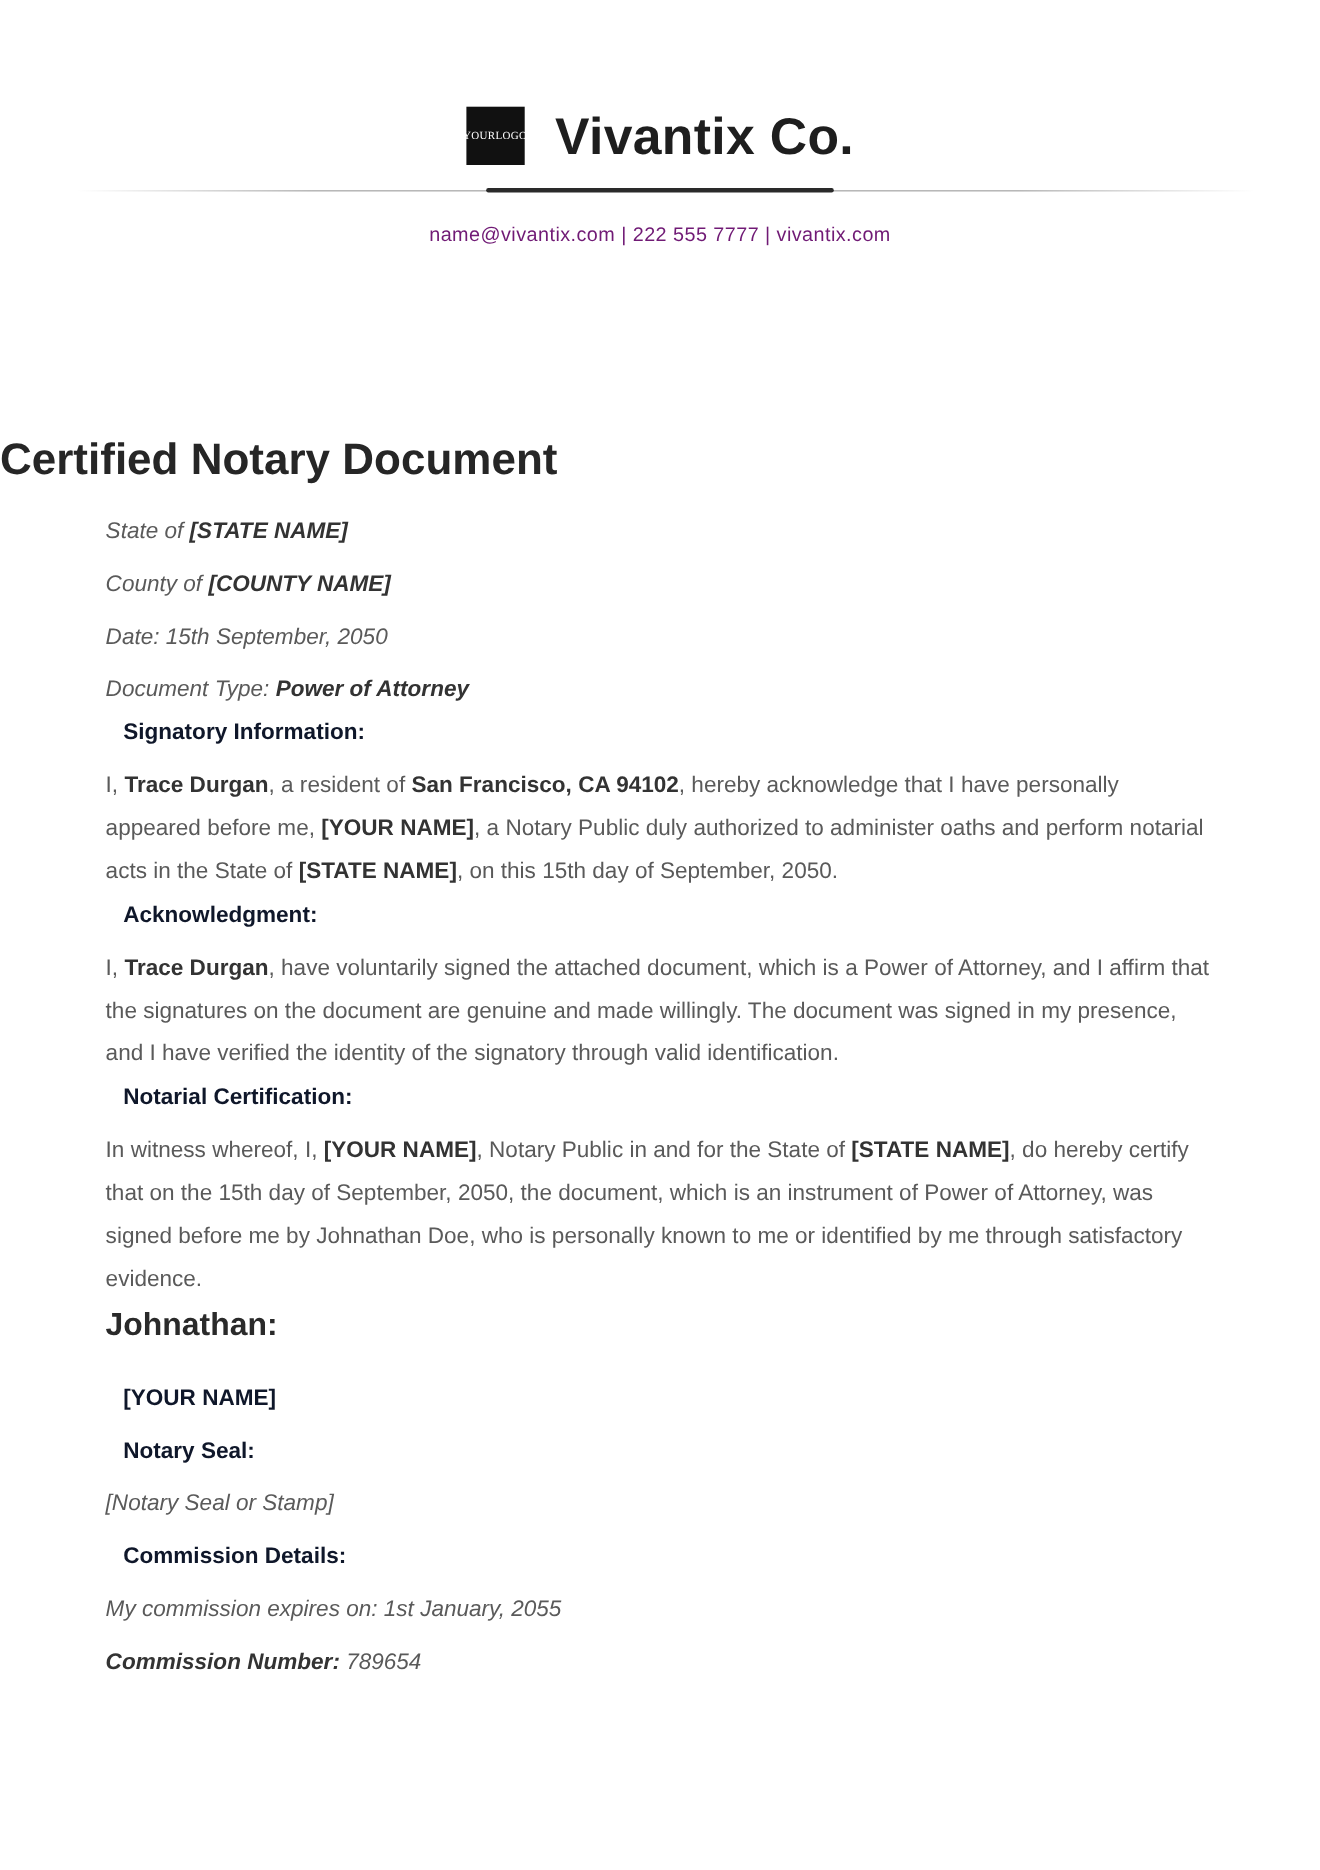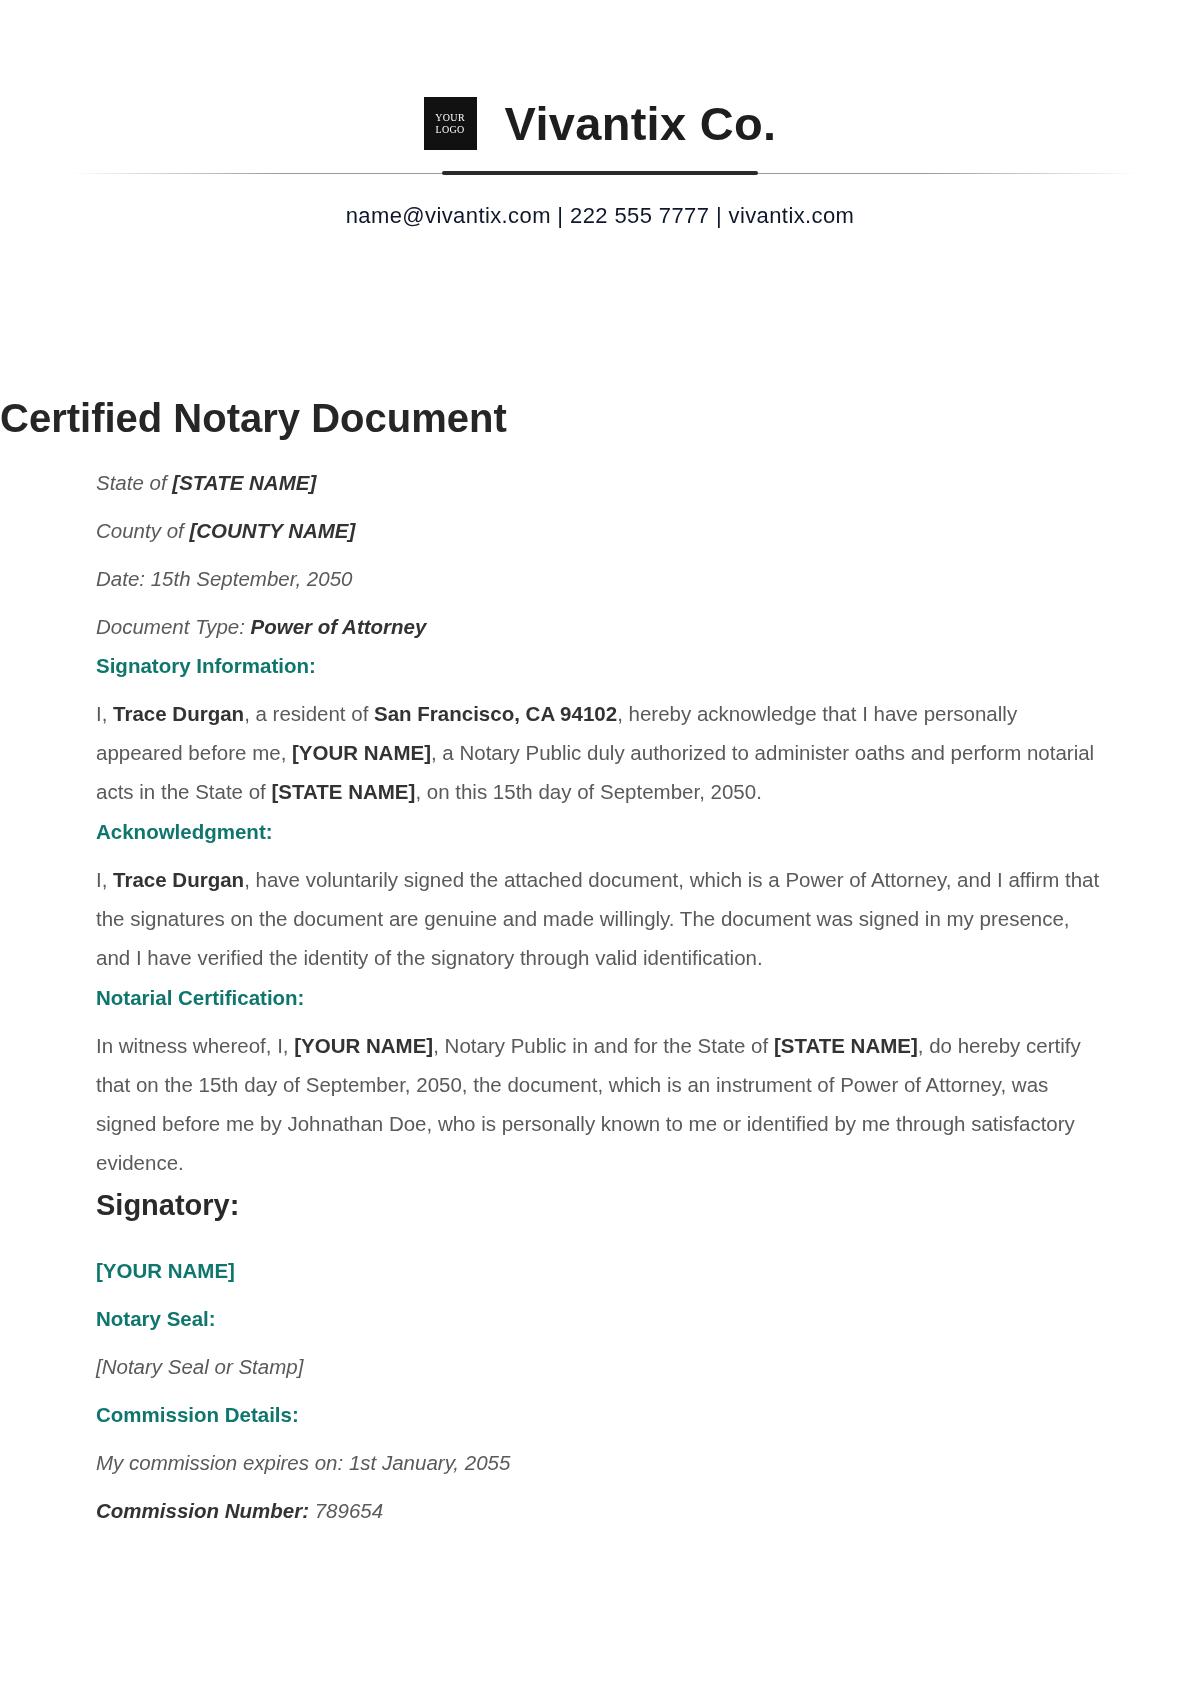--- a/index.html
+++ b/index.html
@@ -1,27 +1,27 @@
 <!DOCTYPE html>
 <html><head>
   <meta charset="utf-8">
   <style>
     html, body { margin: 0; padding: 0; background: #ffffff; }
     body { width: 1200px; height: 1700px; position: relative; overflow: hidden; font-family: "Liberation Sans", "DejaVu Sans", sans-serif; color: #555; }
     .header { position: absolute; top: 96px; left: 0; width: 1200px; display: flex; justify-content: center; align-items: center; }
-    .logo { width: 53px; height: 53px; background: #111; color: #fff; font-family: "Liberation Serif", serif; font-size: 10px; line-height: 12px; text-align: center; display: flex; flex-direction: column; justify-content: center; align-items: center; letter-spacing: 0.3px; }
+    .logo { width: 53px; height: 53px; background: #111; color: #fff; font-family: "Liberation Serif", serif; font-size: 10px; line-height: 12px; text-align: center; display: flex; flex-direction: row; justify-content: center; align-items: center; letter-spacing: 0.3px; }
     .company { font-size: 47px; font-weight: bold; color: #1e1e1e; margin-left: 28px; letter-spacing: 0.3px; }
     .rule-thin { position: absolute; top: 173px; left: 70px; width: 1070px; height: 1px; background: linear-gradient(to right, rgba(150,150,150,0), #9a9a9a 20%, #9a9a9a 80%, rgba(150,150,150,0)); }
     .rule-thick { position: absolute; top: 171px; left: 442px; width: 316px; height: 4px; background: #2a2a2a; border-radius: 2px; }
-    .contact { position: absolute; top: 203px; left: 0; width: 1200px; text-align: center; font-size: 22px; color: #0f172a; letter-spacing: 0.4px; }
+    .contact { position: absolute; top: 203px; left: 0; width: 1200px; text-align: center; font-size: 18px; color: #701a75; letter-spacing: 0.4px; }
     .title { position: absolute; top: 396px; left: 0; width: 1200px; text-align: left; font-size: 40px; font-weight: bold; color: #262626; }
     .content { position: absolute; top: 463px; left: 96px; width: 1010px; font-size: 20.5px; line-height: 39px; color: #5a5a5a; }
     .content b { color: #333; }
     .line { margin: 0 0 9px 0; font-style: italic; }
-    .label { font-weight: bold; color: #0f766e; margin: 0 0 9px 0; }
+    .label { font-weight: bold; color: #0f172a; margin: 0 0 9px 16px; }
     .para { margin: 0 0 1px 0; }
     .sig-heading { font-size: 29px; font-weight: bold; color: #2a2a2a; margin: 0; line-height: 44px; }
     .sig-script { font-family: "DejaVu Serif", serif; font-style: italic; font-size: 30px; color: #444; margin: 40px 0 0 24px; height: 60px; line-height: 60px; letter-spacing: -1px; }
     .spacer { height: 24px; }
   </style>
 </head>
 <body>
 
 <div class="header">
   <div class="logo">
@@ -44,21 +44,21 @@
 
   <p class="label">Signatory Information:</p>
   <p class="para"><span>I, </span><b>Trace Durgan</b><span>, a resident of </span><b>San Francisco, CA 94102</b><span>, hereby acknowledge that I have personally appeared before me, </span><b>[YOUR NAME]</b><span>, a Notary Public duly authorized to administer oaths and perform notarial acts in the State of </span><b>[STATE NAME]</b><span>, on this 15th day of September, 2050.</span></p>
 
   <p class="label">Acknowledgment:</p>
   <p class="para"><span>I, </span><b>Trace Durgan</b><span>, have voluntarily signed the attached document, which is a Power of Attorney, and I affirm that the signatures on the document are genuine and made willingly. The document was signed in my presence, and I have verified the identity of the signatory through valid identification.</span></p>
 
   <p class="label">Notarial Certification:</p>
   <p class="para"><span>In witness whereof, I, </span><b>[YOUR NAME]</b><span>, Notary Public in and for the State of </span><b>[STATE NAME]</b><span>, do hereby certify that on the 15th day of September, 2050, the document, which is an instrument of Power of Attorney, was signed before me by Johnathan Doe, who is personally known to me or identified by me through satisfactory evidence.</span></p>
 
-  <p class="sig-heading">Signatory:</p>
+  <p class="sig-heading">Johnathan:</p>
   <div class="spacer"></div>
   <p class="label">[YOUR NAME]</p>
   <p class="label">Notary Seal:</p>
   <p class="line">[Notary Seal or Stamp]</p>
   <p class="label">Commission Details:</p>
   <p class="line">My commission expires on: 1st January, 2055</p>
   <p class="line"><b>Commission Number:</b><span> 789654</span></p>
 </div>
 
 </body></html>

